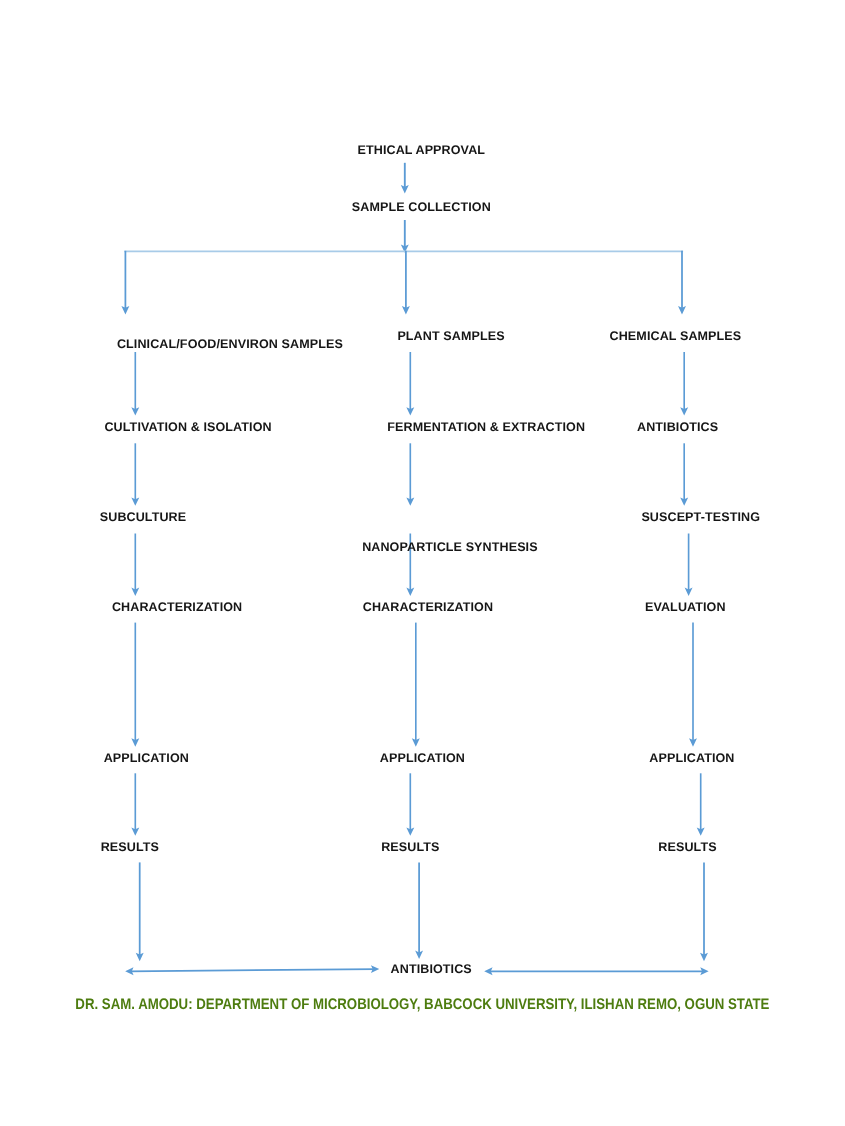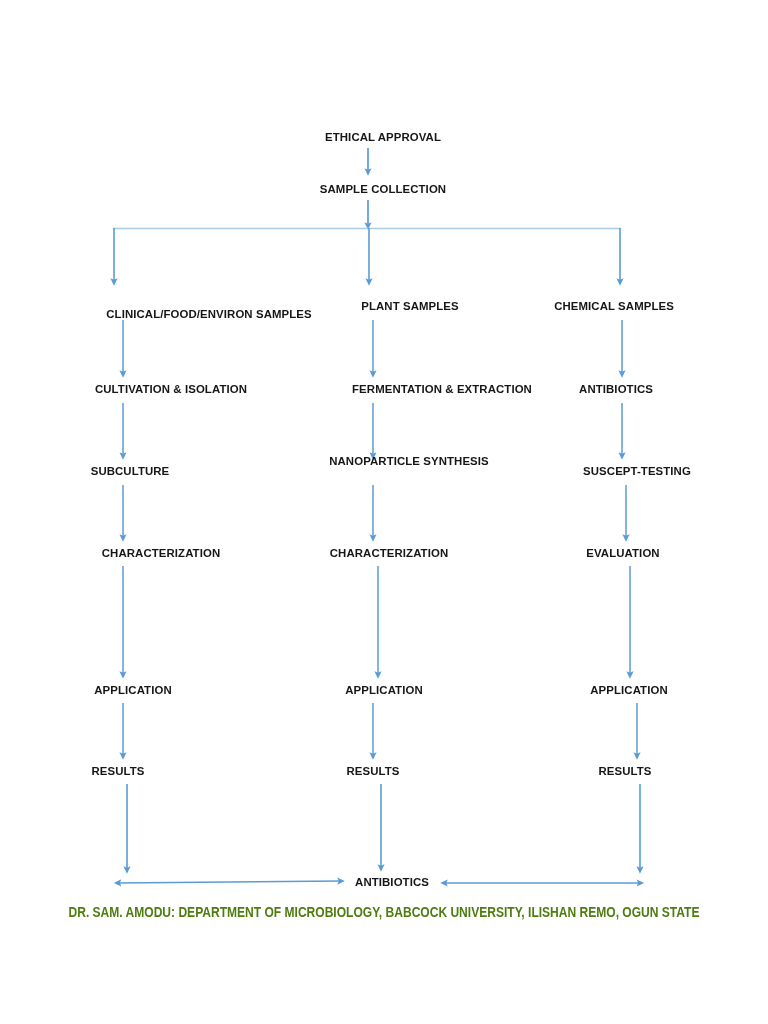--- a/index.html
+++ b/index.html
@@ -107,21 +107,21 @@
 
   <div class="node" style="left:197px; top:314px;margin-left:12px;">CLINICAL/FOOD/ENVIRON SAMPLES</div>
   <div class="node" style="left:171px; top:389px;">CULTIVATION &amp; ISOLATION</div>
   <div class="node" style="left:130px; top:471px;">SUBCULTURE</div>
   <div class="node" style="left:161px; top:553px;">CHARACTERIZATION</div>
   <div class="node" style="left:133px; top:690px;">APPLICATION</div>
   <div class="node" style="left:118px; top:771px;">RESULTS</div>
 
   <div class="node" style="left:386px; top:306px;margin-left:24px;">PLANT SAMPLES</div>
   <div class="node" style="left:430px; top:389px;margin-left:12px;">FERMENTATION &amp; EXTRACTION</div>
-  <div class="node" style="left:409px; top:461px;text-align:right;">NANOPARTICLE SYNTHESIS</div>
+  <div class="node" style="left:409px; top:498px;text-align:right;">NANOPARTICLE SYNTHESIS</div>
   <div class="node" style="left:389px; top:553px;">CHARACTERIZATION</div>
   <div class="node" style="left:384px; top:690px;">APPLICATION</div>
   <div class="node" style="left:373px; top:771px;">RESULTS</div>
 
   <div class="node" style="left:614px; top:306px;">CHEMICAL SAMPLES</div>
   <div class="node" style="left:616px; top:389px;">ANTIBIOTICS</div>
   <div class="node" style="left:621px; top:471px;margin-left:16px;">SUSCEPT-TESTING</div>
   <div class="node" style="left:623px; top:553px;">EVALUATION</div>
   <div class="node" style="left:629px; top:690px;">APPLICATION</div>
   <div class="node" style="left:625px; top:771px;">RESULTS</div>

